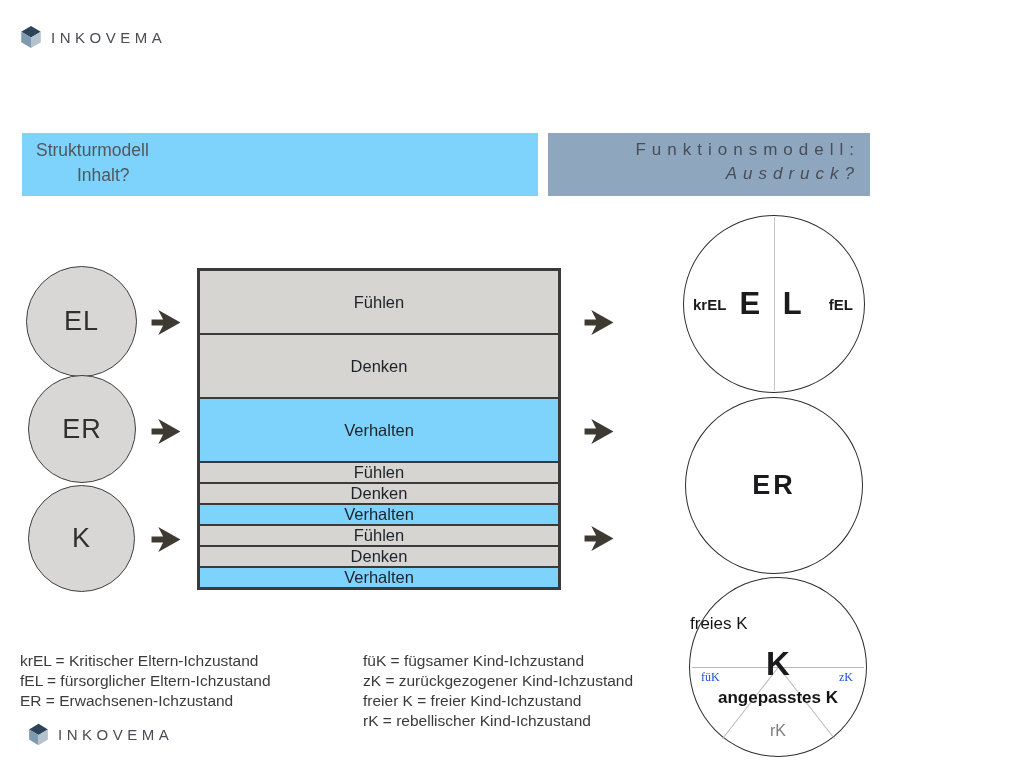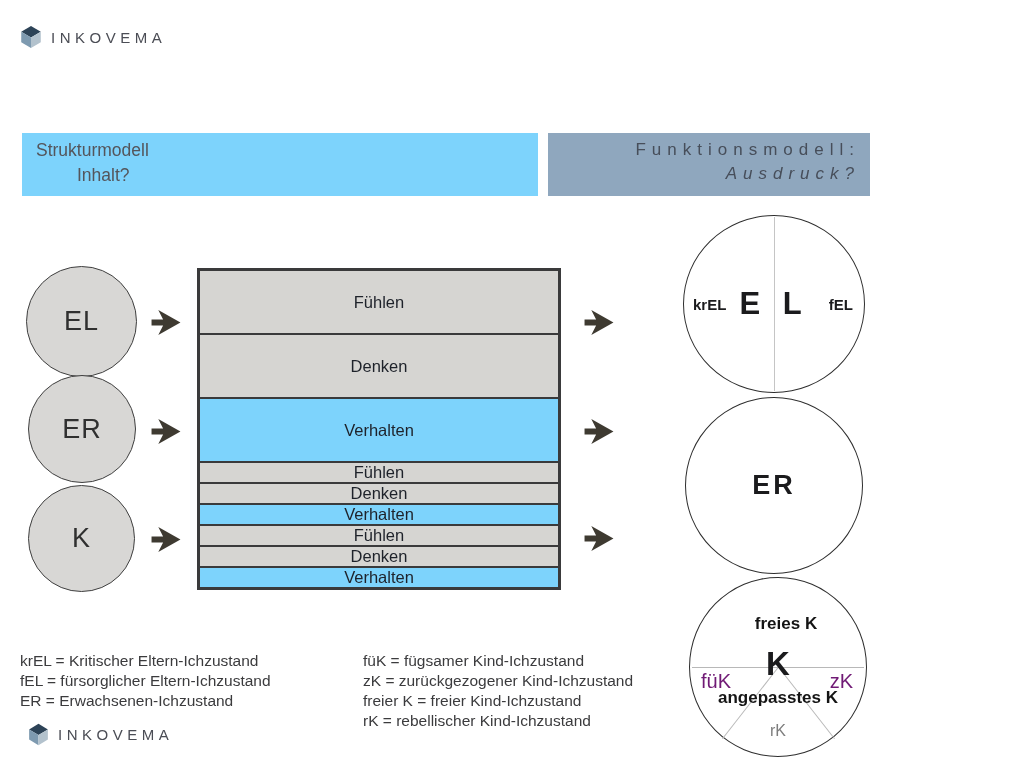--- a/index.html
+++ b/index.html
@@ -58,23 +58,23 @@
   .fc-center{
     position:absolute;left:0;right:0;top:0;bottom:0;
     display:flex;align-items:center;justify-content:center;
     font-weight:bold;color:#1b1b1d;
   }
   .fc-el .fc-center{font-size:31px;letter-spacing:7px;}
   .fc-er .fc-center{font-size:27px;letter-spacing:3px;}
   .side-label{position:absolute;top:50%;transform:translateY(-50%);font-weight:bold;font-size:15px;color:#1b1b1d;}
   .side-left{left:9px;}
   .side-right{right:11px;}
-  .k-top{position:absolute;left:16px;right:0;top:36px;text-align:center;font-weight:bold;font-size:17px;color:#141414;}
+  .k-top{position:absolute;left:0;right:0;top:36px;font-weight:normal;font-size:17px;color:#141414;}
   .k-big{position:absolute;left:50%;top:50%;transform:translate(-50%,-58%);font-weight:bold;font-size:33px;color:#1b1b1d;}
-  .k-side{position:absolute;font-size:20px;color:#701a75;}
+  .k-side{position:absolute;font-size:12px;color:#1d4ed8;font-family:Liberation Serif, serif;}
   .k-side-left{left:11px;top:92px;}
   .k-side-right{right:13px;top:92px;}
   .k-mid{position:absolute;left:0;right:0;top:110px;text-align:center;font-weight:bold;font-size:17px;color:#141414;}
   .k-bottom{position:absolute;left:0;right:0;top:144px;text-align:center;font-size:16px;color:#7e7e7e;}
   
   .legend{position:absolute;top:651px;font-size:15.5px;color:#3b3b3d;line-height:20px;}
   .legend-1{left:20px;}
   .legend-2{left:363px;}
 </style>
 </head>

